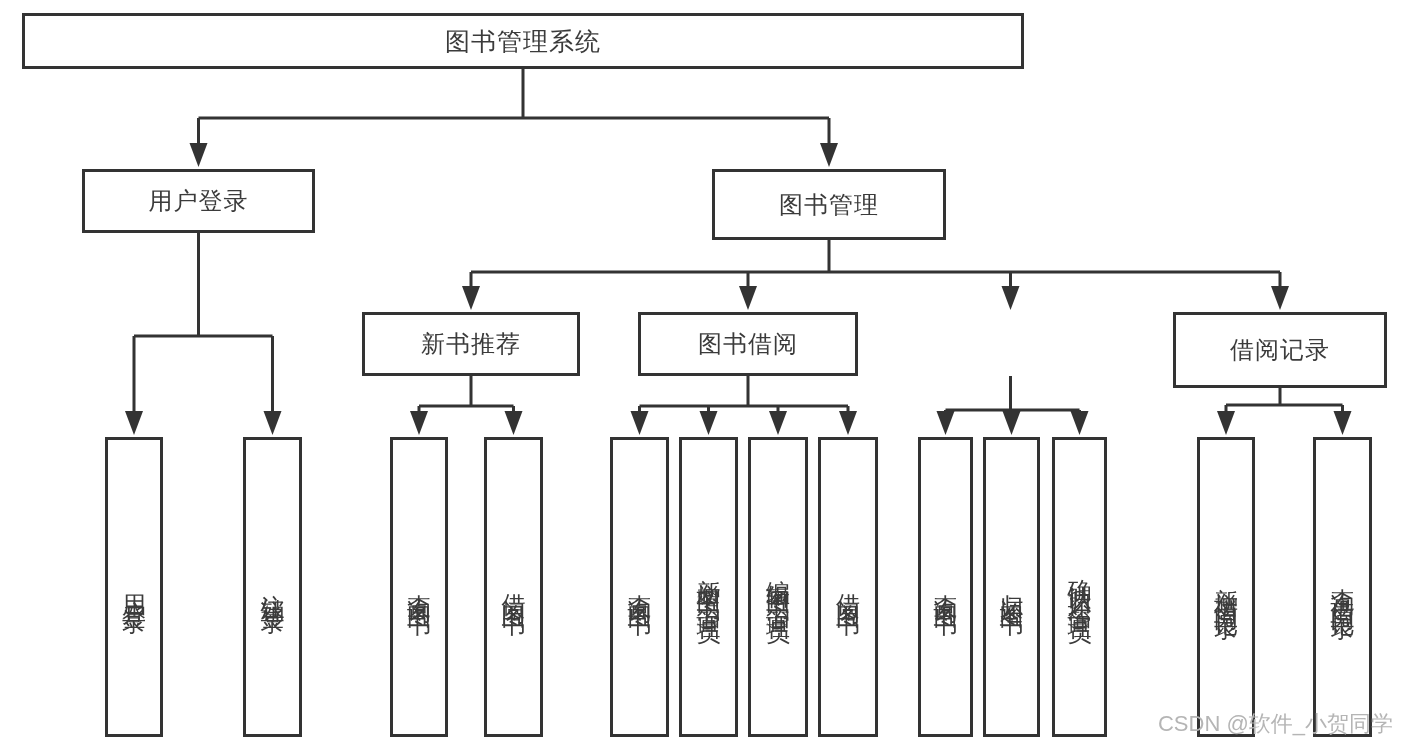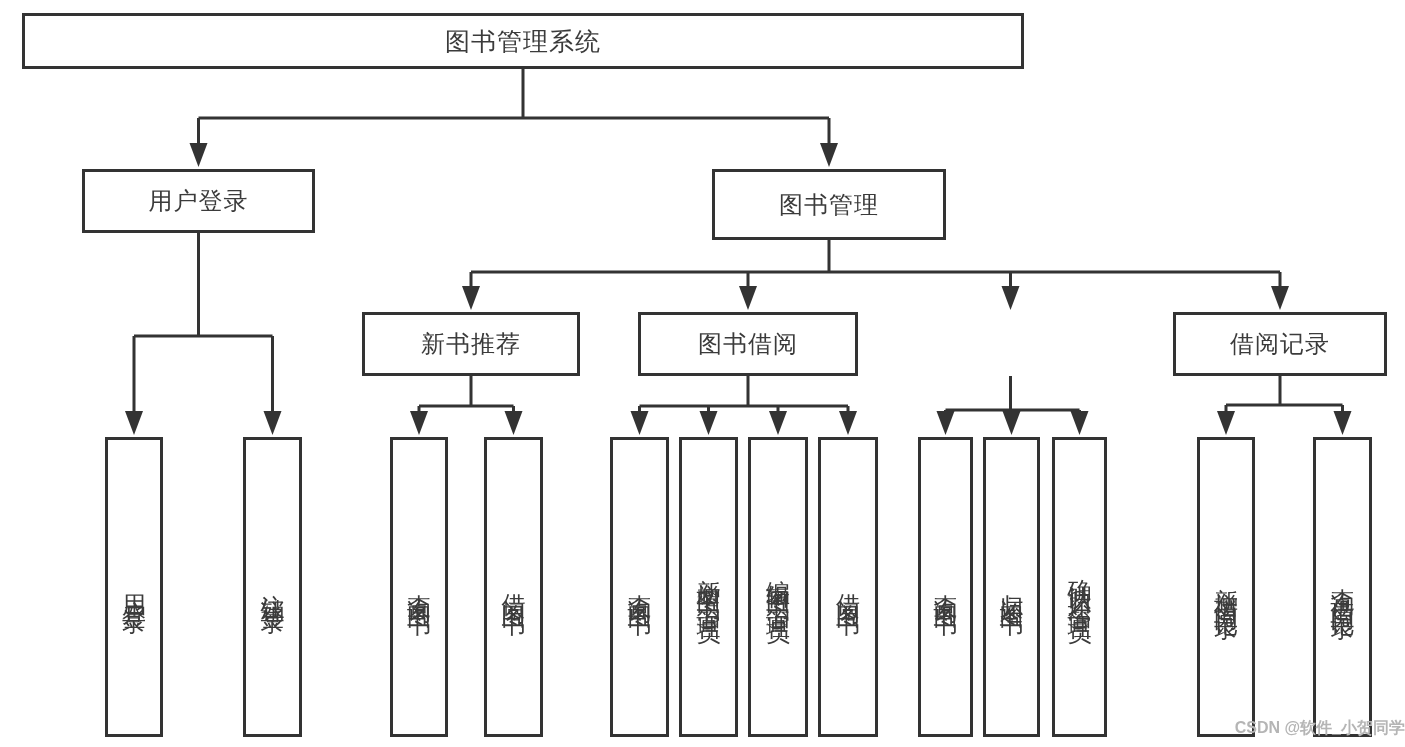--- a/index.html
+++ b/index.html
@@ -31,26 +31,25 @@
   .node.h .lbl{font-size:24px;letter-spacing:1px;}
   .node.root .lbl{font-size:25px;font-family:Liberation Serif, serif;}
   .node.v .lbl{
     writing-mode:vertical-rl;
     font-size:24px;
     line-height:1;
     letter-spacing:6px;
   }
   .watermark{
     position:absolute;
-    right:0;bottom:8px;
-    font-size:16px;
+    right:12px;bottom:8px;
+    font-size:22px;
     color:var(--watermark);
     z-index:3;
     white-space:nowrap;
-    font-weight:bold;
   }
 </style>
 </head>
 <body>
 
 <div class="canvas">
 
   <svg class="connectors" width="1405" height="747" viewBox="0 0 1405 747">
     <g stroke="#333333" stroke-width="3" fill="none">
       <path d="M523 69 V118 M198.5 118 H829 M198.5 118 V145 M829 118 V145
@@ -94,21 +93,21 @@
   <div class="node h" style="left:712px;top:169px;width:234px;height:71px">
     <span class="lbl">图书管理</span>
   </div>
 
   <div class="node h" style="left:362px;top:312px;width:218px;height:64px">
     <span class="lbl">新书推荐</span>
   </div>
   <div class="node h" style="left:638px;top:312px;width:220px;height:64px">
     <span class="lbl">图书借阅</span>
   </div>
-  <div class="node h" style="left:1173px;top:312px;width:214px;height:64px">
+  <div class="node h" style="left:1173px;top:312px;width:214px;height:76px">
     <span class="lbl">借阅记录</span>
   </div>
 
   <div class="node v" style="left:105px;top:437px;width:58px;height:300px">
     <span class="lbl">用户登录</span>
   </div>
   <div class="node v" style="left:243px;top:437px;width:59px;height:300px">
     <span class="lbl">注销登录</span>
   </div>
 

